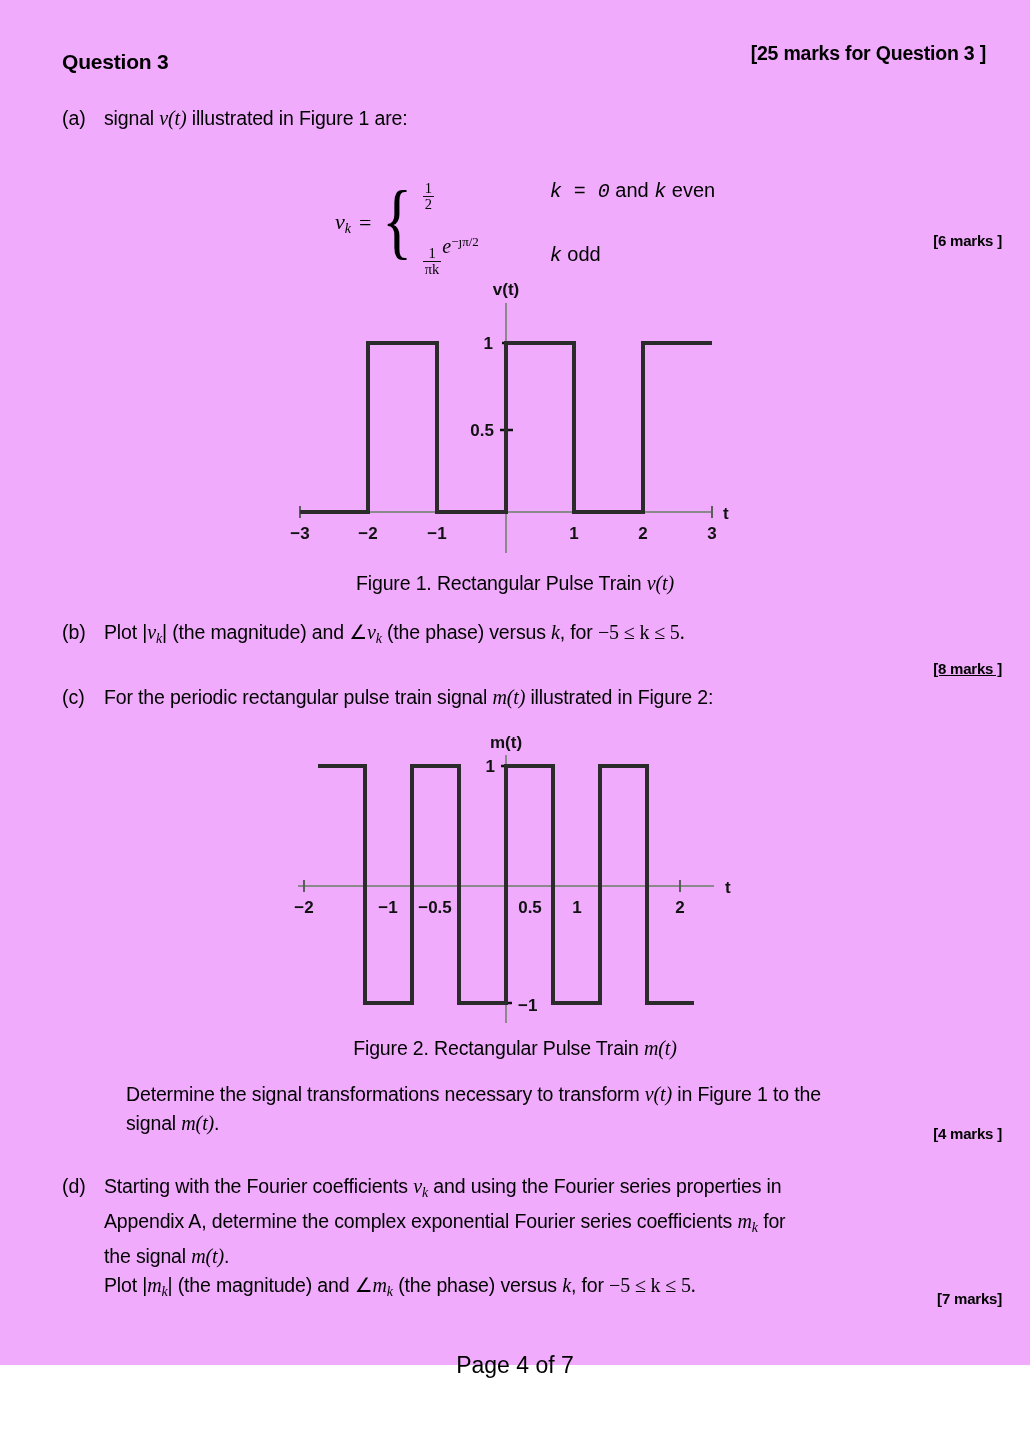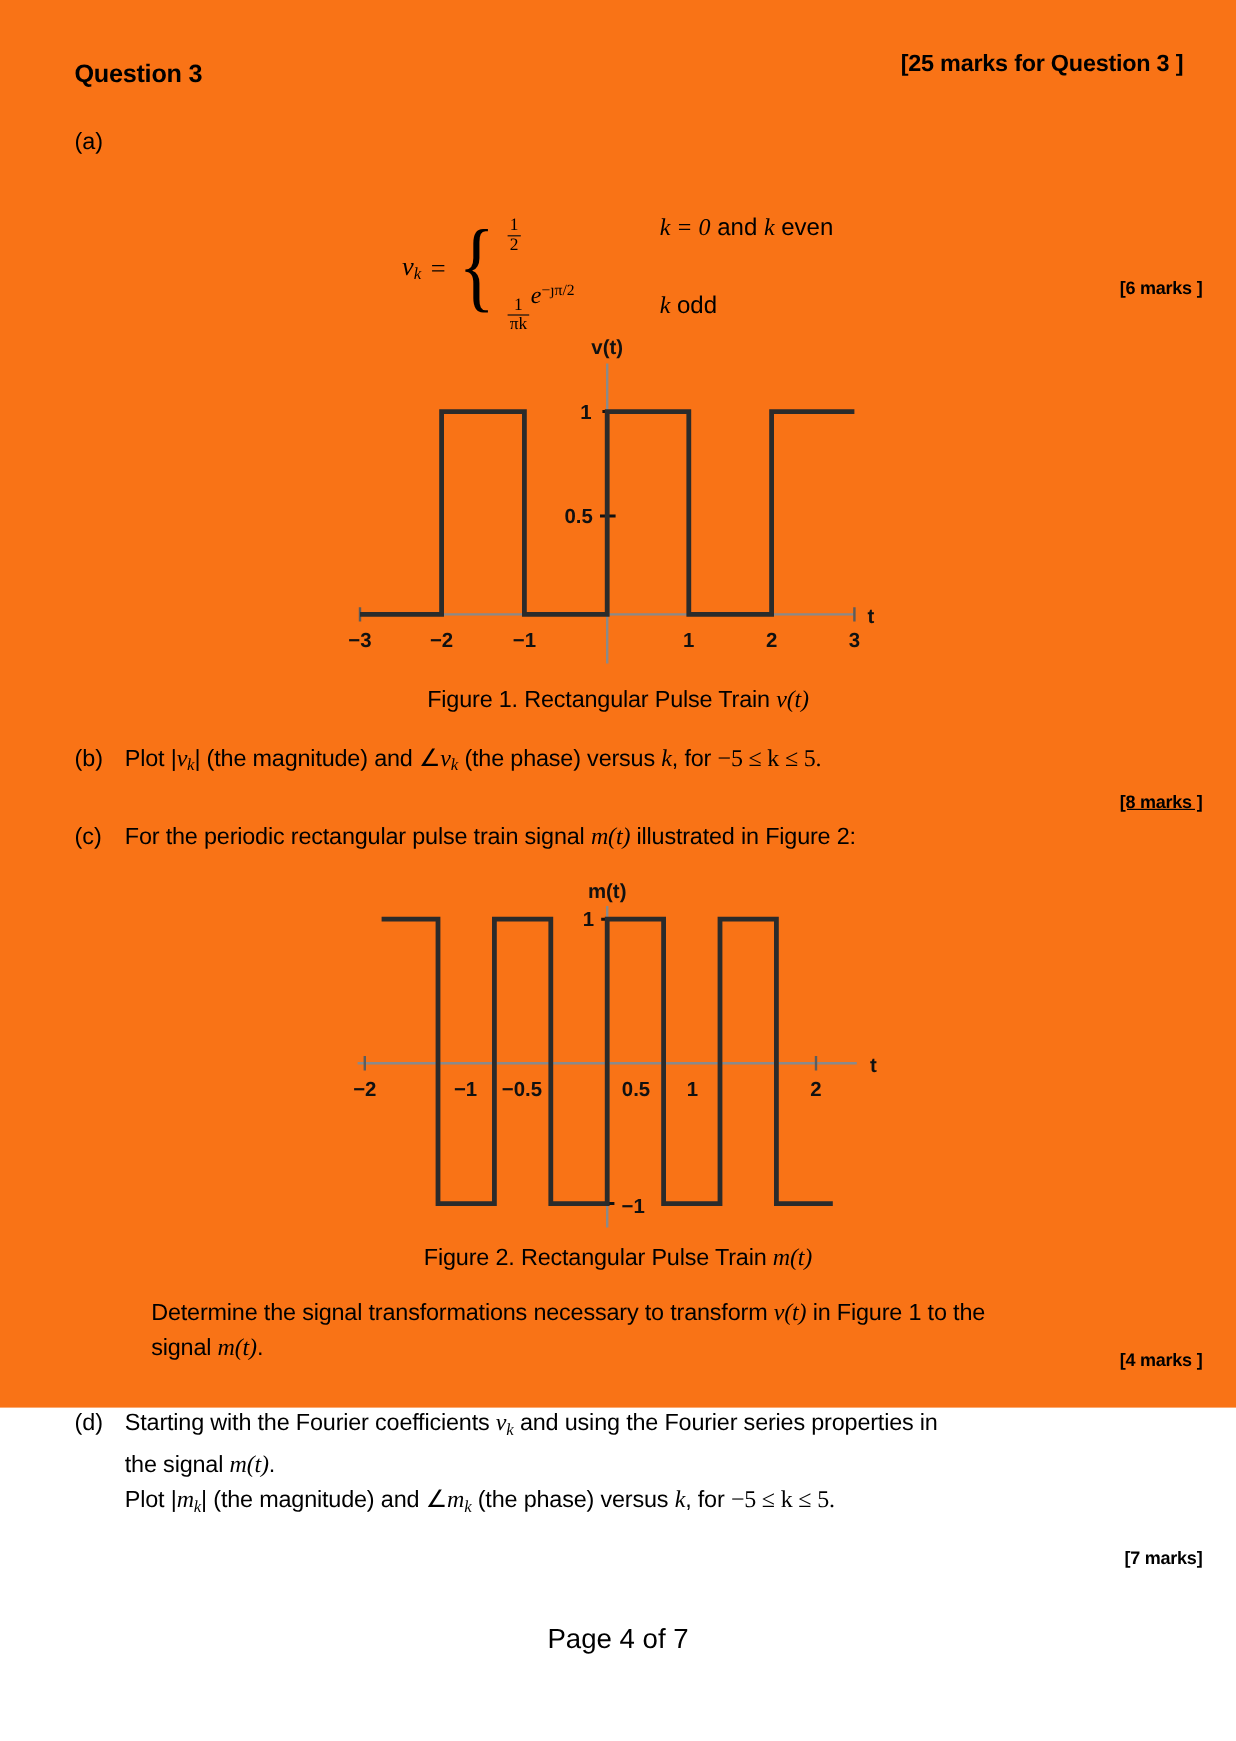--- a/index.html
+++ b/index.html
@@ -11,22 +11,22 @@
     width: 1030px;
     height: 1451px;
     position: relative;
     font-family: "Liberation Sans", sans-serif;
     color: #000000;
     overflow: hidden;
   }
   .page {
     position: relative;
     width: 1030px;
-    height: 1173px;
-    background: #f97316;
+    height: 1365px;
+    background: #f0abfc;
   }
 
   
   .hdr {
     position: absolute;
     top: 42px;
     left: 62px;
     right: 28px;
     height: 34px;
   }
@@ -142,21 +142,21 @@
     white-space: nowrap;
   }
   .case-expr {
     width: 128px;
     font-size: 19px;
   }
   .case-cond {
     font-size: 20px;
     font-family: "Liberation Sans", sans-serif;
   }
-  .case-cond .mi, .case-cond .mu { font-family: Liberation Serif, serif; }
+  .case-cond .mi, .case-cond .mu { font-family: Liberation Mono, monospace; }
 
   .frac {
     display: inline-flex;
     flex-direction: column;
     align-items: center;
     vertical-align: -0.42em;
     line-height: 1.02;
     font-size: 14.5px;
     margin: 0 1px;
   }
@@ -194,20 +194,21 @@
 <div class="page">
 
   <div class="hdr">
     <div class="hdr-title">Question 3</div>
     <div class="hdr-marks">[25 marks for Question 3 ]</div>
   </div>
 
   <div class="item" style="top:104px;">
     <div class="lbl">(a)</div>
     <div class="body">
+      <p><span>signal </span><span class="mi">v(t)</span><span> illustrated in Figure 1 are:</span></p>
     </div>
   </div>
 
   <div class="eq">
     <span class="eq-lhs"><span>v</span><span class="sub">k</span></span>
     <span class="eq-eq">=</span>
     <span class="brace">{</span>
     <span class="cases">
       <span class="case-row">
         <span class="case-expr">
@@ -312,20 +313,21 @@
       <p><span>Determine the signal transformations necessary to transform </span><span class="mi">v(t)</span><span> in Figure 1 to the</span></p>
       <p><span>signal </span><span class="mi">m(t)</span><span>.</span></p>
     </div>
   </div>
   <div class="marks" style="top:1125px;">[4 marks ]</div>
 
   <div class="item" style="top:1172px;">
     <div class="lbl">(d)</div>
     <div class="body">
       <p><span>Starting with the Fourier coefficients </span><span class="mi">v</span><span class="sub">k</span><span> and using the Fourier series properties in</span></p>
+      <p><span>Appendix A, determine the complex exponential Fourier series coefficients </span><span class="mi">m</span><span class="sub">k</span><span> for</span></p>
       <p><span>the signal </span><span class="mi">m(t)</span><span>.</span></p>
       <p class="gap"><span>Plot |</span><span class="mi">m</span><span class="sub">k</span><span>| (the magnitude) and </span><span class="mu">∠</span><span class="mi">m</span><span class="sub">k</span><span> (the phase) versus </span><span class="mi">k</span><span>, for </span><span class="mu">−5 ≤ k ≤ 5.</span></p>
     </div>
   </div>
   <div class="marks" style="top:1290px;">[7 marks]</div>
 
   <div class="footer">Page 4 of 7</div>
 
 </div>
 

